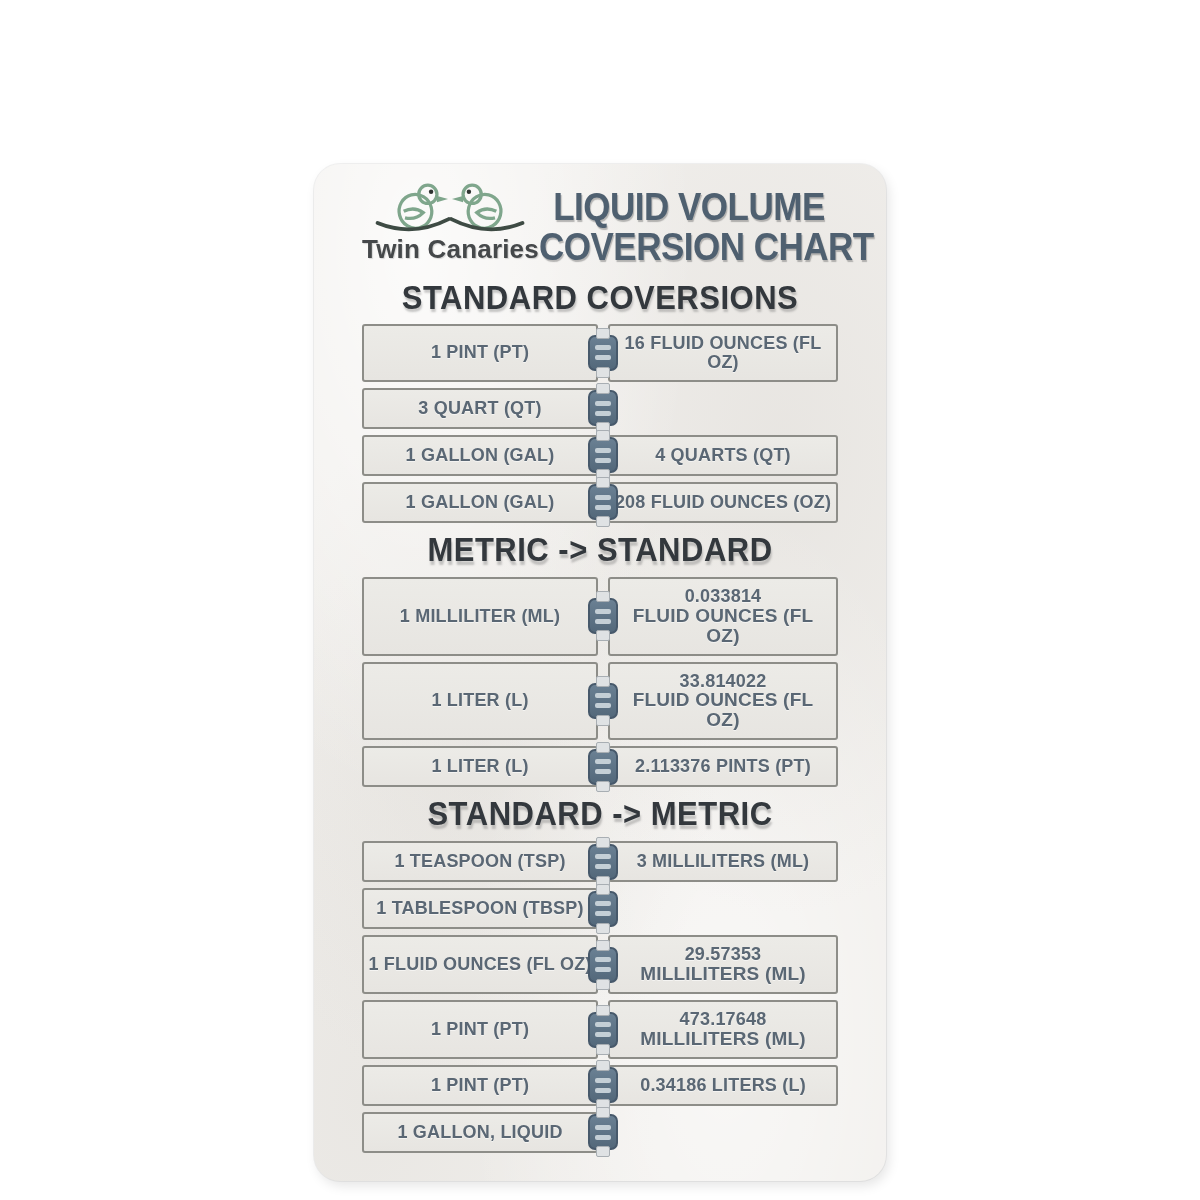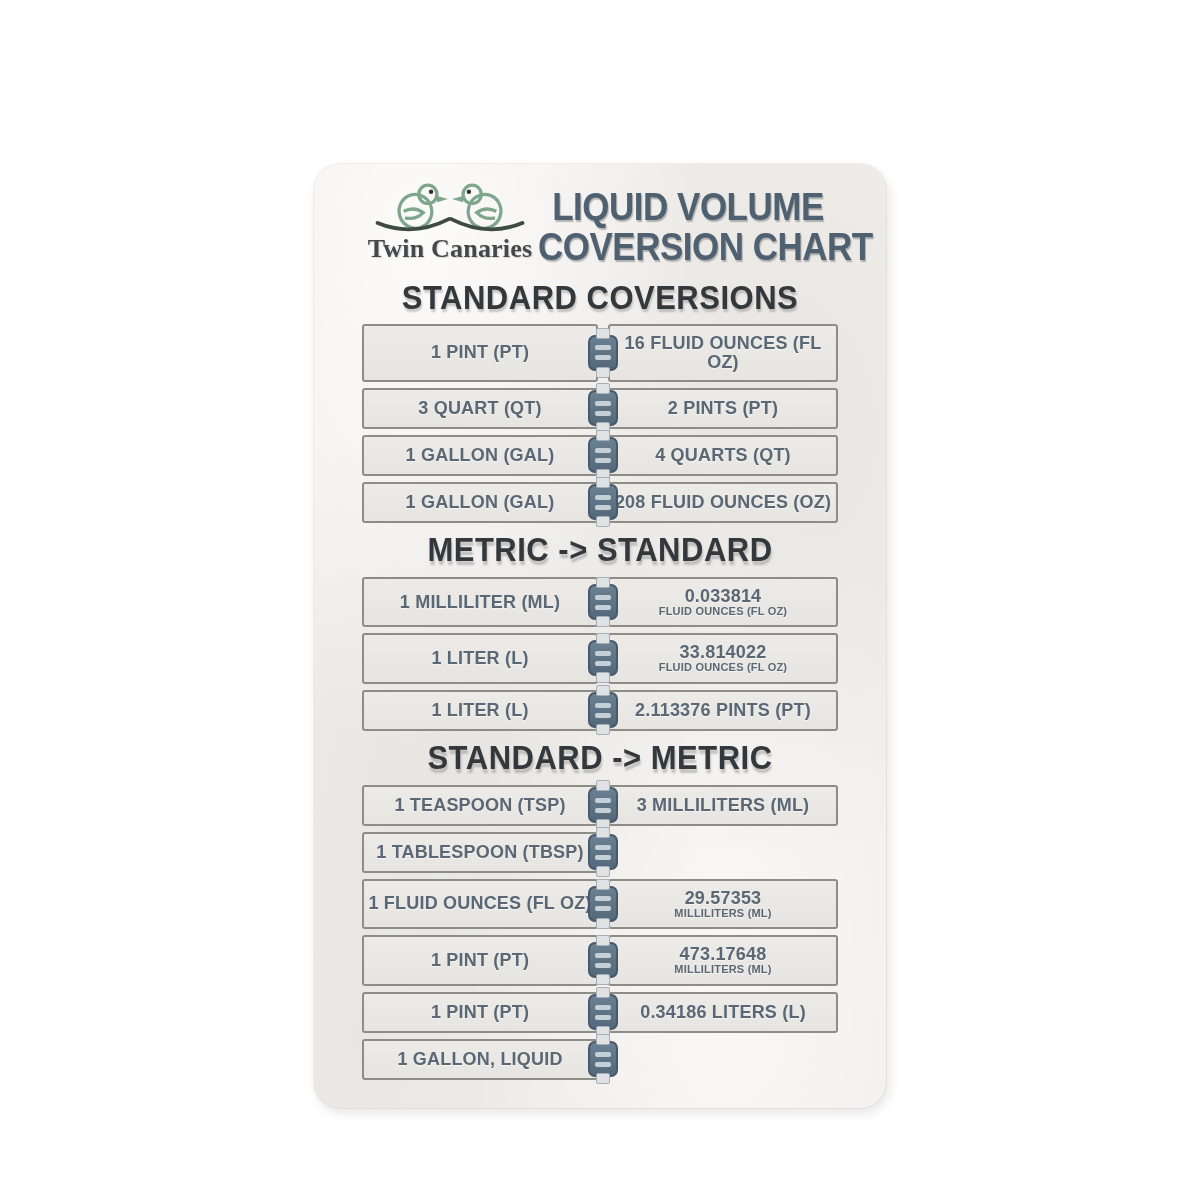--- a/index.html
+++ b/index.html
@@ -18,21 +18,21 @@
       radial-gradient(ellipse at 18% 8%, rgba(255,255,255,.75), transparent 42%),
       radial-gradient(ellipse at 82% 28%, rgba(208,204,198,.28), transparent 45%),
       radial-gradient(ellipse at 28% 58%, rgba(214,211,205,.30), transparent 42%),
       radial-gradient(ellipse at 72% 86%, rgba(255,255,255,.55), transparent 45%),
       radial-gradient(ellipse at 8% 92%, rgba(210,207,201,.25), transparent 40%),
       #f1efec;
     box-shadow:0 0 0 1px rgba(0,0,0,.05), 3px 5px 12px rgba(0,0,0,.10);
   }
   
   .hdr{display:flex;justify-content:space-between;align-items:flex-start;height:90px;}
-  .logo{width:190px;text-align:center;font-family:Liberation Serif, serif;}
+  .logo{width:190px;text-align:center;}
   .logo svg{display:block;margin:0 auto;}
   .brand{
     font-size:26px;font-weight:bold;color:#45484a;letter-spacing:.2px;
     margin-top:-6px;text-shadow:1px 1px 1px rgba(140,140,140,.35);
     white-space:nowrap;
   }
   .title{
     width:300px;text-align:center;color:#4f6070;font-weight:bold;
     font-size:35px;line-height:1.04;letter-spacing:-.5px;
     transform:scaleY(1.12);transform-origin:top center;margin-top:6px;
@@ -55,21 +55,21 @@
     border:2px solid #8d8d88;border-radius:3px;
     background:linear-gradient(180deg,#ecebe7,#e7e5e1);
     min-height:41px;
     display:flex;flex-direction:column;justify-content:center;align-items:center;
     color:#5a6774;font-weight:bold;font-size:18px;letter-spacing:.2px;
     text-align:center;padding:8px 4px;line-height:1.05;
     text-shadow:0 1px 0 rgba(255,255,255,.55);
   }
   .cell.left{flex:0 0 236px;}
   .cell.right{flex:1;}
-  .l2{font-size:11px;}
+  .l2{font-size:19px;}
   
   .eq{
     position:absolute;left:241px;top:50%;
     transform:translate(-50%,-50%);
     width:30px;height:36px;border-radius:7px;
     background:linear-gradient(180deg,#6a8093,#53687a);
     border:2px solid #47596b;box-sizing:border-box;
     display:flex;flex-direction:column;justify-content:center;align-items:center;gap:5px;
     z-index:2;
   }
@@ -122,21 +122,20 @@
           <i class="bar"></i>
         </div>
       <div class="cell right">16 FLUID OUNCES (FL OZ)</div>
     </div>
     <div class="row">
       <div class="cell left">3 QUART (QT)</div>
       <div class="eq">
           <i class="bar"></i>
           <i class="bar"></i>
         </div>
-      <div class="cell right">2 PINTS (PT)</div>
     </div>
     <div class="row">
       <div class="cell left">1 GALLON (GAL)</div>
       <div class="eq">
           <i class="bar"></i>
           <i class="bar"></i>
         </div>
       <div class="cell right">4 QUARTS (QT)</div>
     </div>
     <div class="row">

